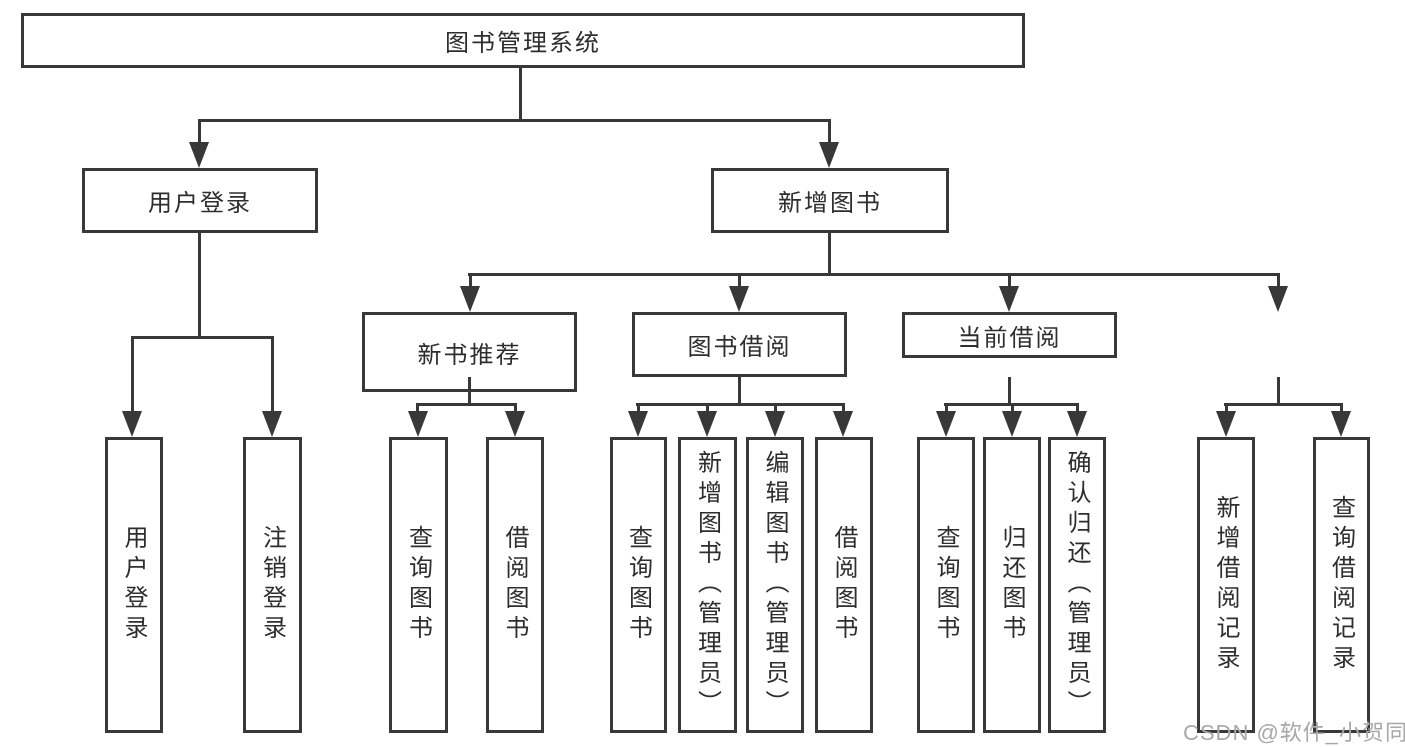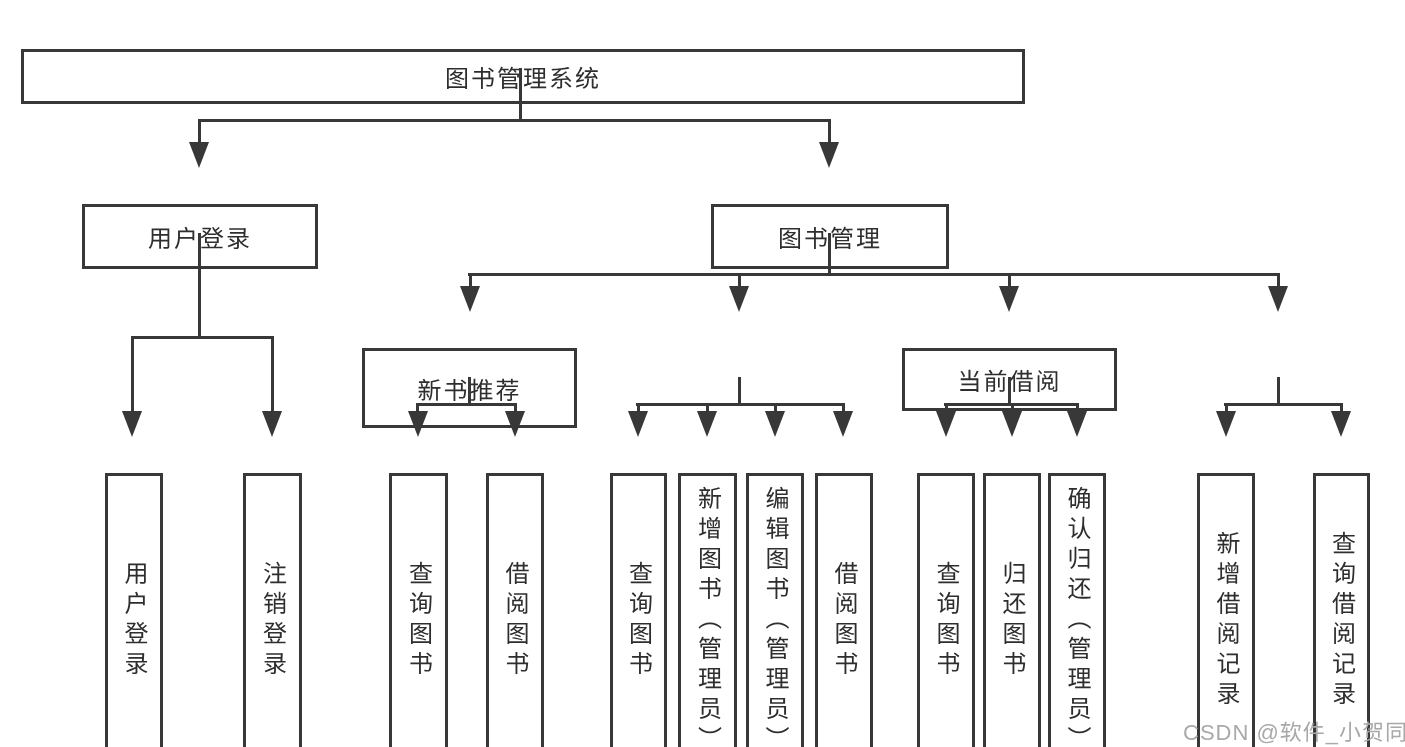--- a/index.html
+++ b/index.html
@@ -33,21 +33,20 @@
   
   .node{
     position:absolute;
     box-sizing:border-box;
     border:3px solid var(--line);
     background:var(--background);
     display:flex;
     align-items:center;
     justify-content:center;
     color:var(--text);
-    margin-top:36px;
   }
   .node .lbl{
     font-size:24px;
     letter-spacing:2px;
     color:var(--text);
     white-space:nowrap;
   }
   .node.vert .lbl{
     writing-mode:vertical-rl;
     letter-spacing:6px;
@@ -79,21 +78,21 @@
   <div class="hl" style="left:198px;top:119px;width:633px"></div>
   <div class="vl" style="left:198px;top:119px;height:25px"></div>
   <div class="vl" style="left:828px;top:119px;height:25px"></div>
   <div class="arr" style="left:189px;top:142px"></div>
   <div class="arr" style="left:819px;top:142px"></div>
 
   <div class="node" style="left:82px;top:168px;width:236px;height:65px">
     <span class="lbl">用户登录</span>
   </div>
   <div class="node" style="left:711px;top:168px;width:238px;height:65px">
-    <span class="lbl">图书管理</span>
+    <span class="lbl">新增图书</span>
   </div>
 
   <div class="vl" style="left:198px;top:233px;height:103px"></div>
   <div class="hl" style="left:131px;top:336px;width:143px"></div>
   <div class="vl" style="left:131px;top:336px;height:76px"></div>
   <div class="vl" style="left:271px;top:336px;height:76px"></div>
   <div class="arr" style="left:122px;top:411px"></div>
   <div class="arr" style="left:262px;top:411px"></div>
 
   <div class="vl" style="left:828px;top:233px;height:40px"></div>
@@ -103,21 +102,24 @@
   <div class="vl" style="left:1008px;top:273px;height:15px"></div>
   <div class="vl" style="left:1277px;top:273px;height:15px"></div>
   <div class="arr" style="left:460px;top:286px"></div>
   <div class="arr" style="left:729px;top:286px"></div>
   <div class="arr" style="left:999px;top:286px"></div>
   <div class="arr" style="left:1268px;top:286px"></div>
 
   <div class="node" style="left:362px;top:312px;width:215px;height:80px">
     <span class="lbl">新书推荐</span>
   </div>
-  <div class="node" style="left:902px;top:312px;width:215px;height:63px">
+  <div class="node" style="left:632px;top:312px;width:215px;height:65px">
+    <span class="lbl">图书借阅</span>
+  </div>
+  <div class="node" style="left:902px;top:312px;width:215px;height:46px">
     <span class="lbl">当前借阅</span>
   </div>
 
   <div class="vl" style="left:468px;top:377px;height:26px"></div>
   <div class="hl" style="left:416px;top:403px;width:101px"></div>
   <div class="vl" style="left:416px;top:403px;height:10px"></div>
   <div class="vl" style="left:514px;top:403px;height:10px"></div>
   <div class="arr" style="left:408px;top:411px"></div>
   <div class="arr" style="left:505px;top:411px"></div>
 

